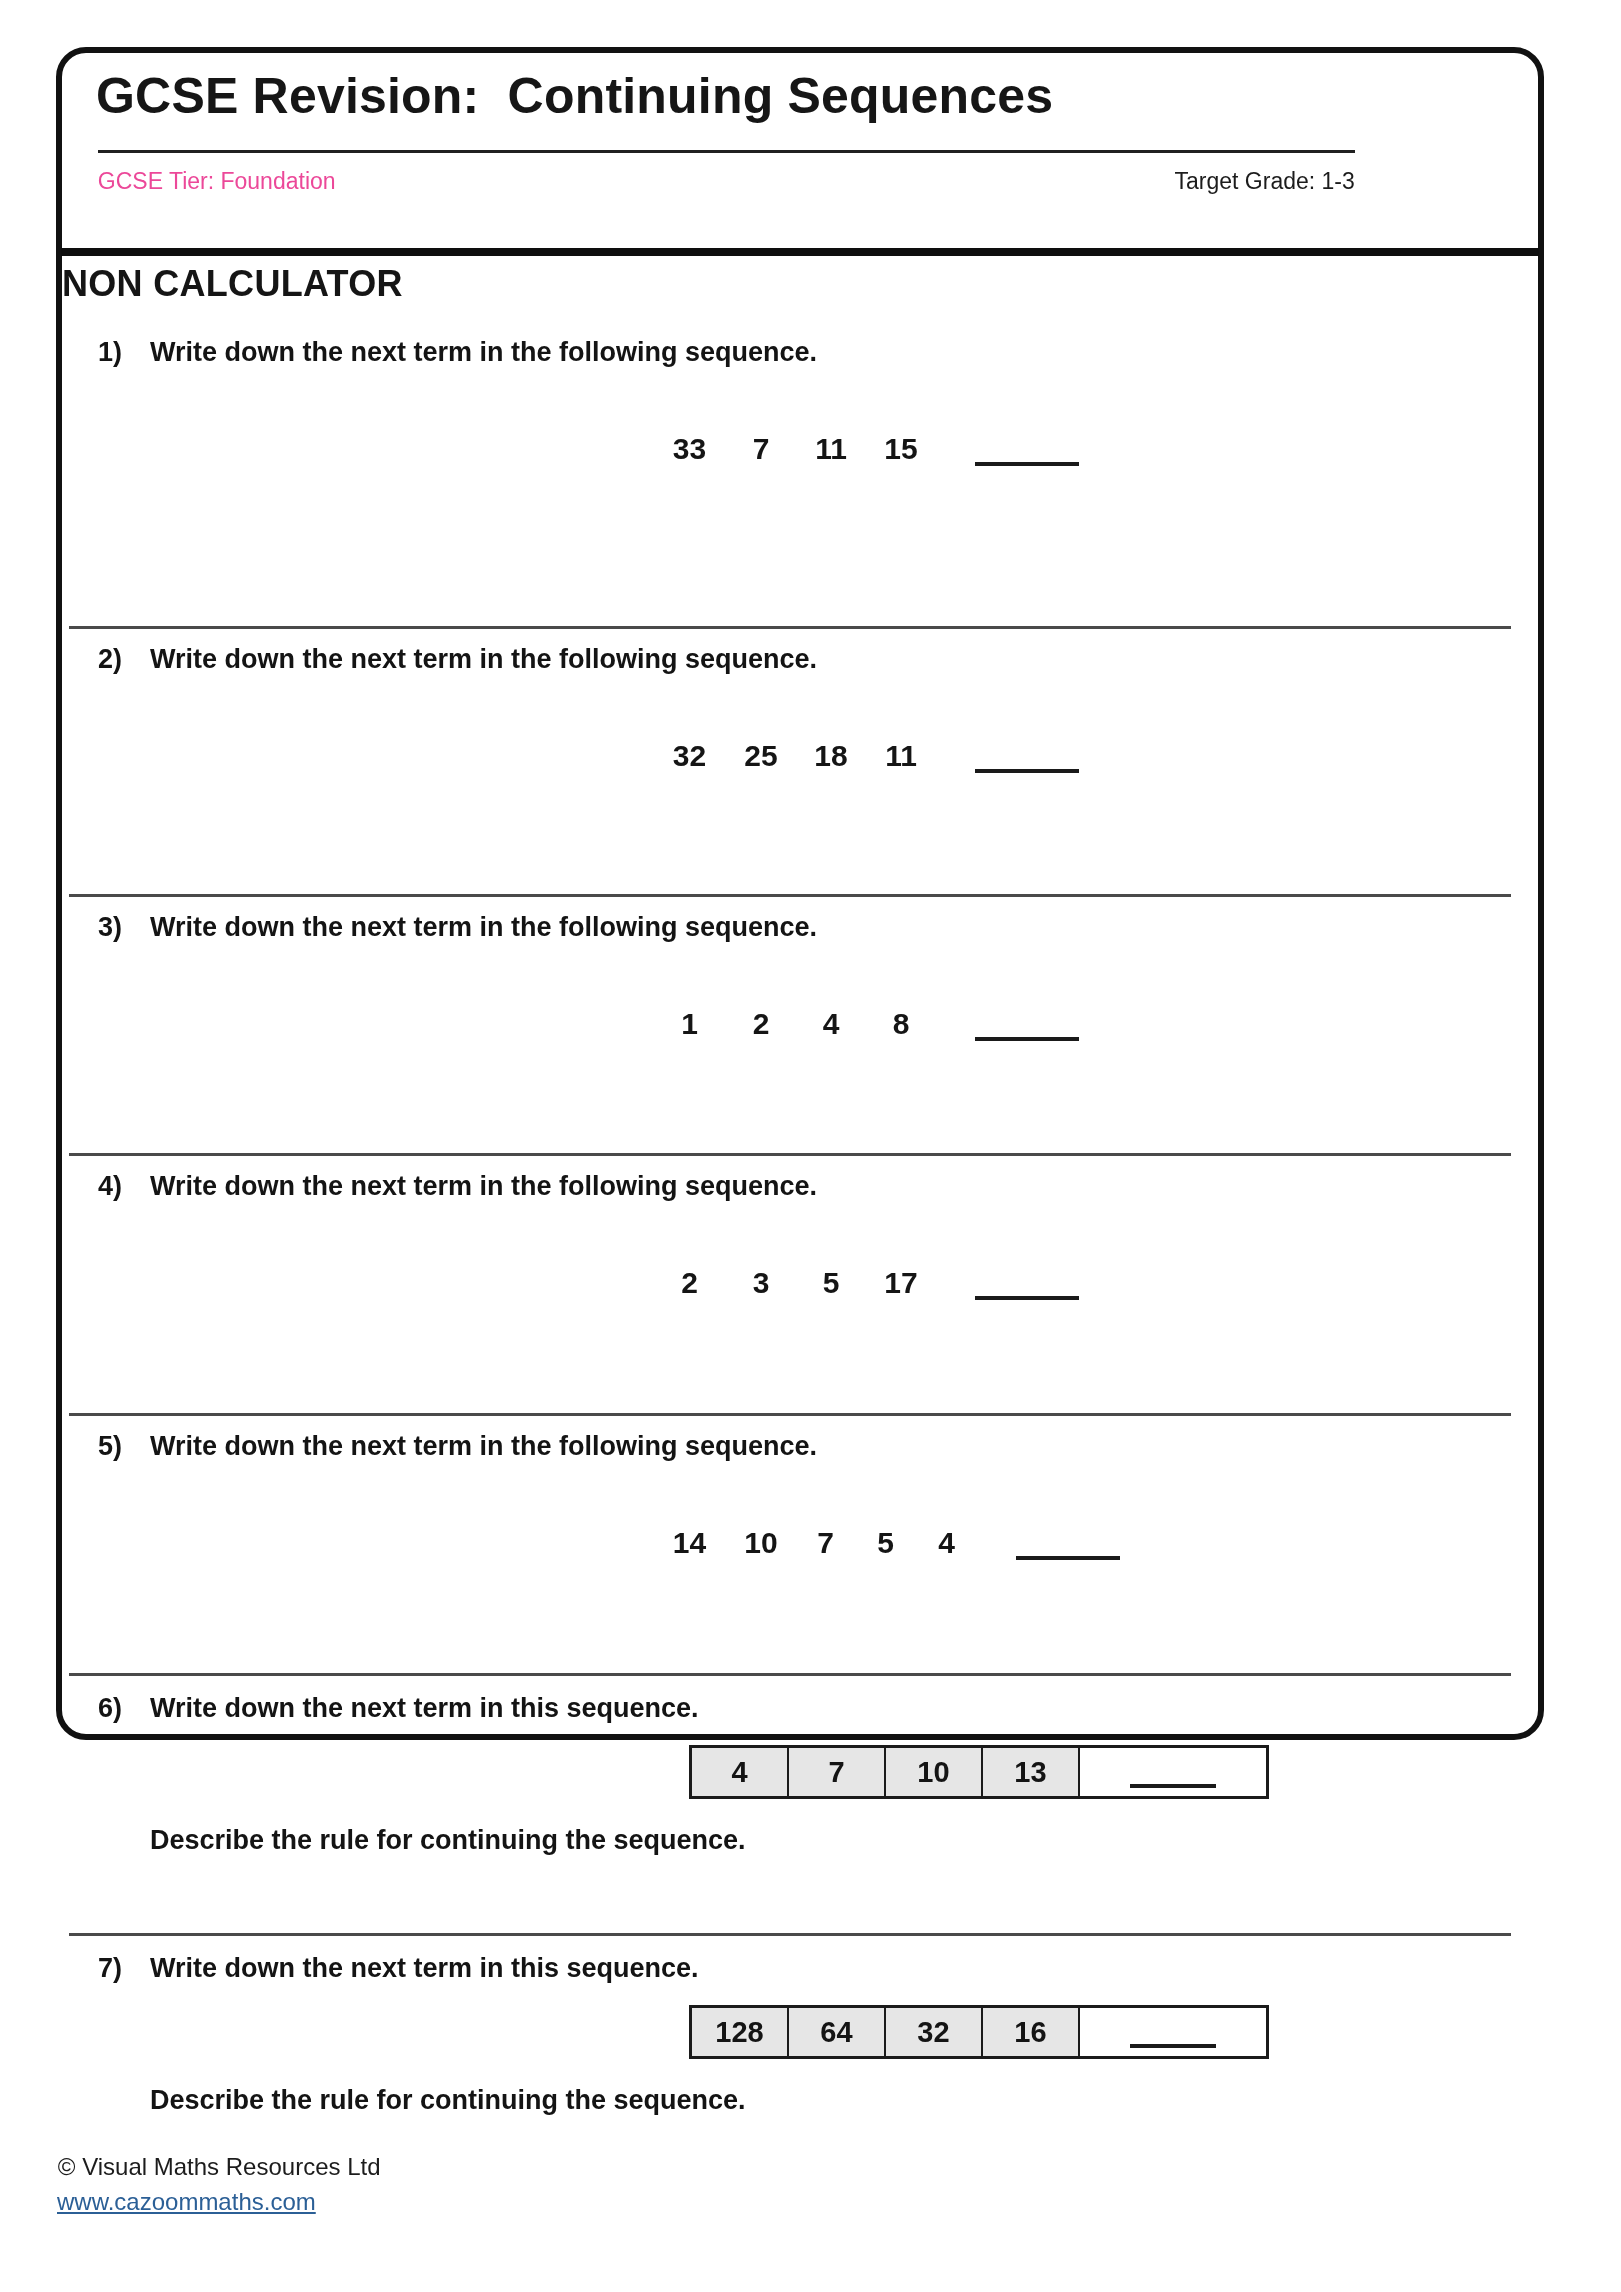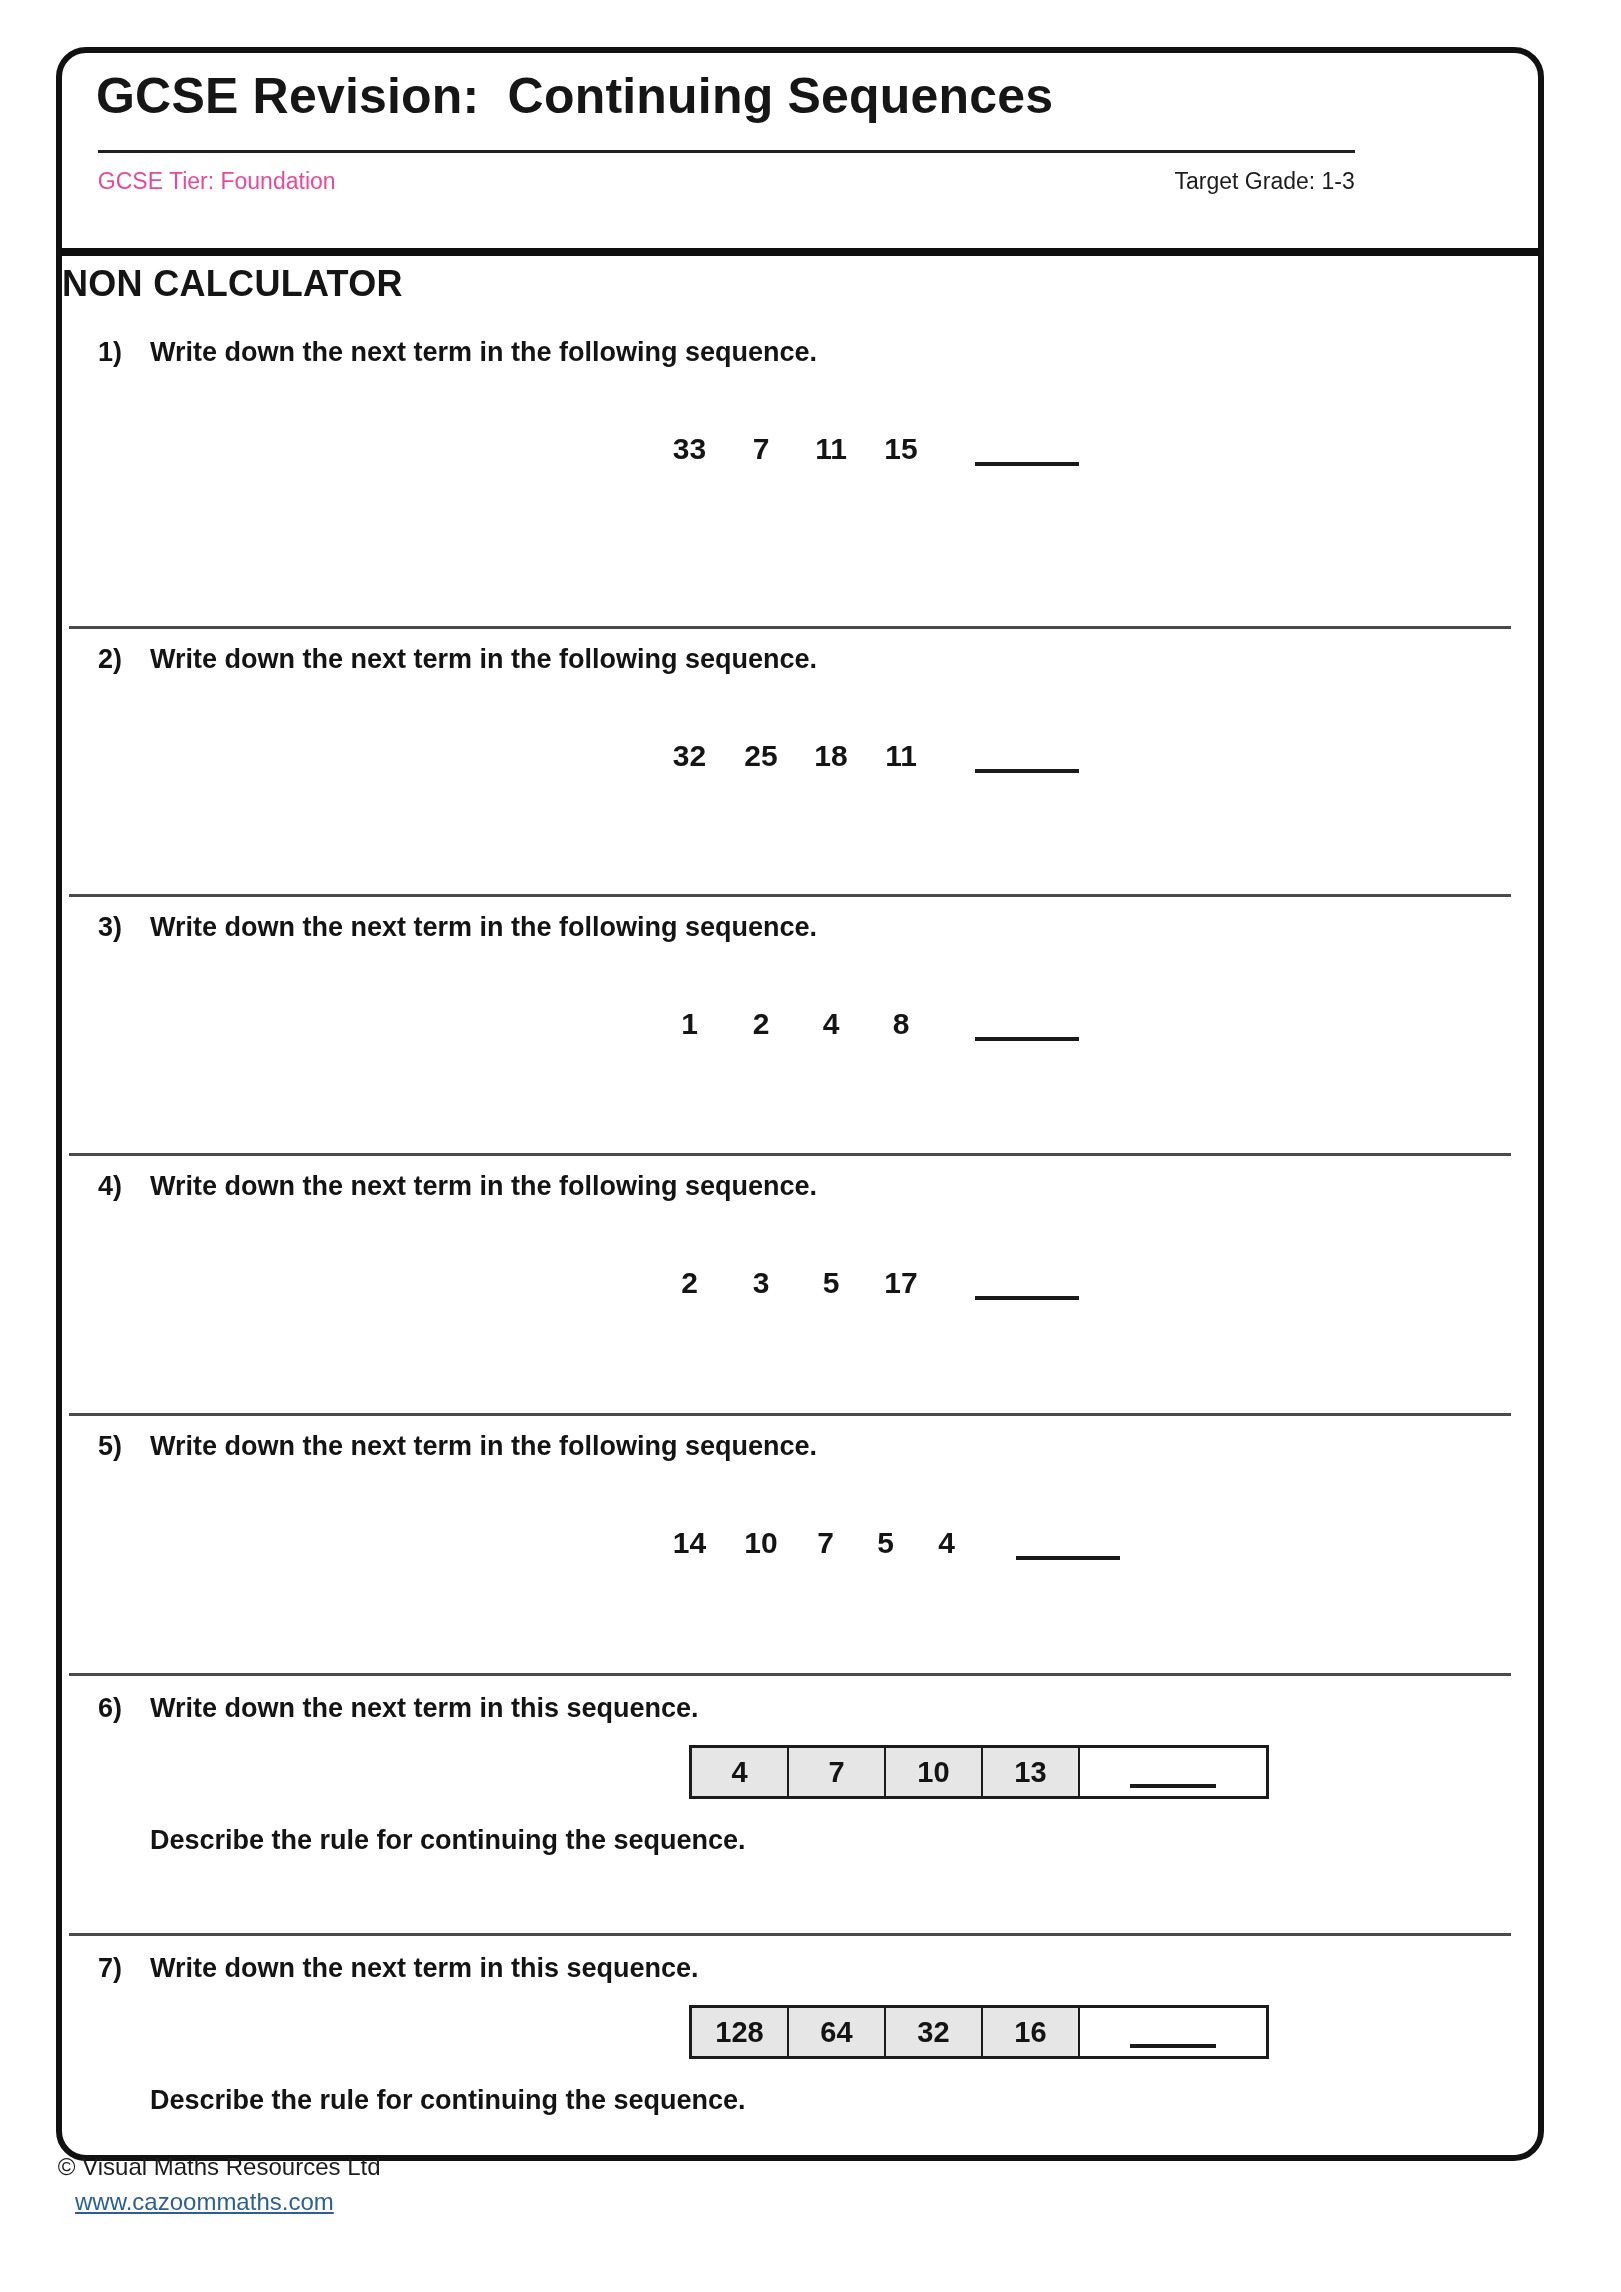--- a/index.html
+++ b/index.html
@@ -15,21 +15,21 @@
     position: relative;
     overflow: hidden;
   }
 
   
   .page-frame {
     position: absolute;
     left: 56px;
     top: 47px;
     width: 1488px;
-    height: 2114px;
+    height: 1693px;
     border: 6.3px solid #111111;
     border-radius: 30px;
     box-sizing: border-box;
     background: #ffffff;
   }
 
   
   .header {
     position: absolute;
     left: 0;
@@ -250,21 +250,21 @@
   .footer-copy {
     position: absolute;
     left: 1.8px;
     top: 3.6px;
     font-size: 24px;
     color: #1c1c1c;
     white-space: nowrap;
   }
   .footer-url {
     position: absolute;
-    left: 19px;
+    left: 1px;
     top: 39px;
     font-size: 24px;
     color: #2b5f96;
     text-decoration: underline;
     white-space: nowrap;
   }
   .footer-breadcrumb {
     position: absolute;
     left: 627px;
     top: 39px;

